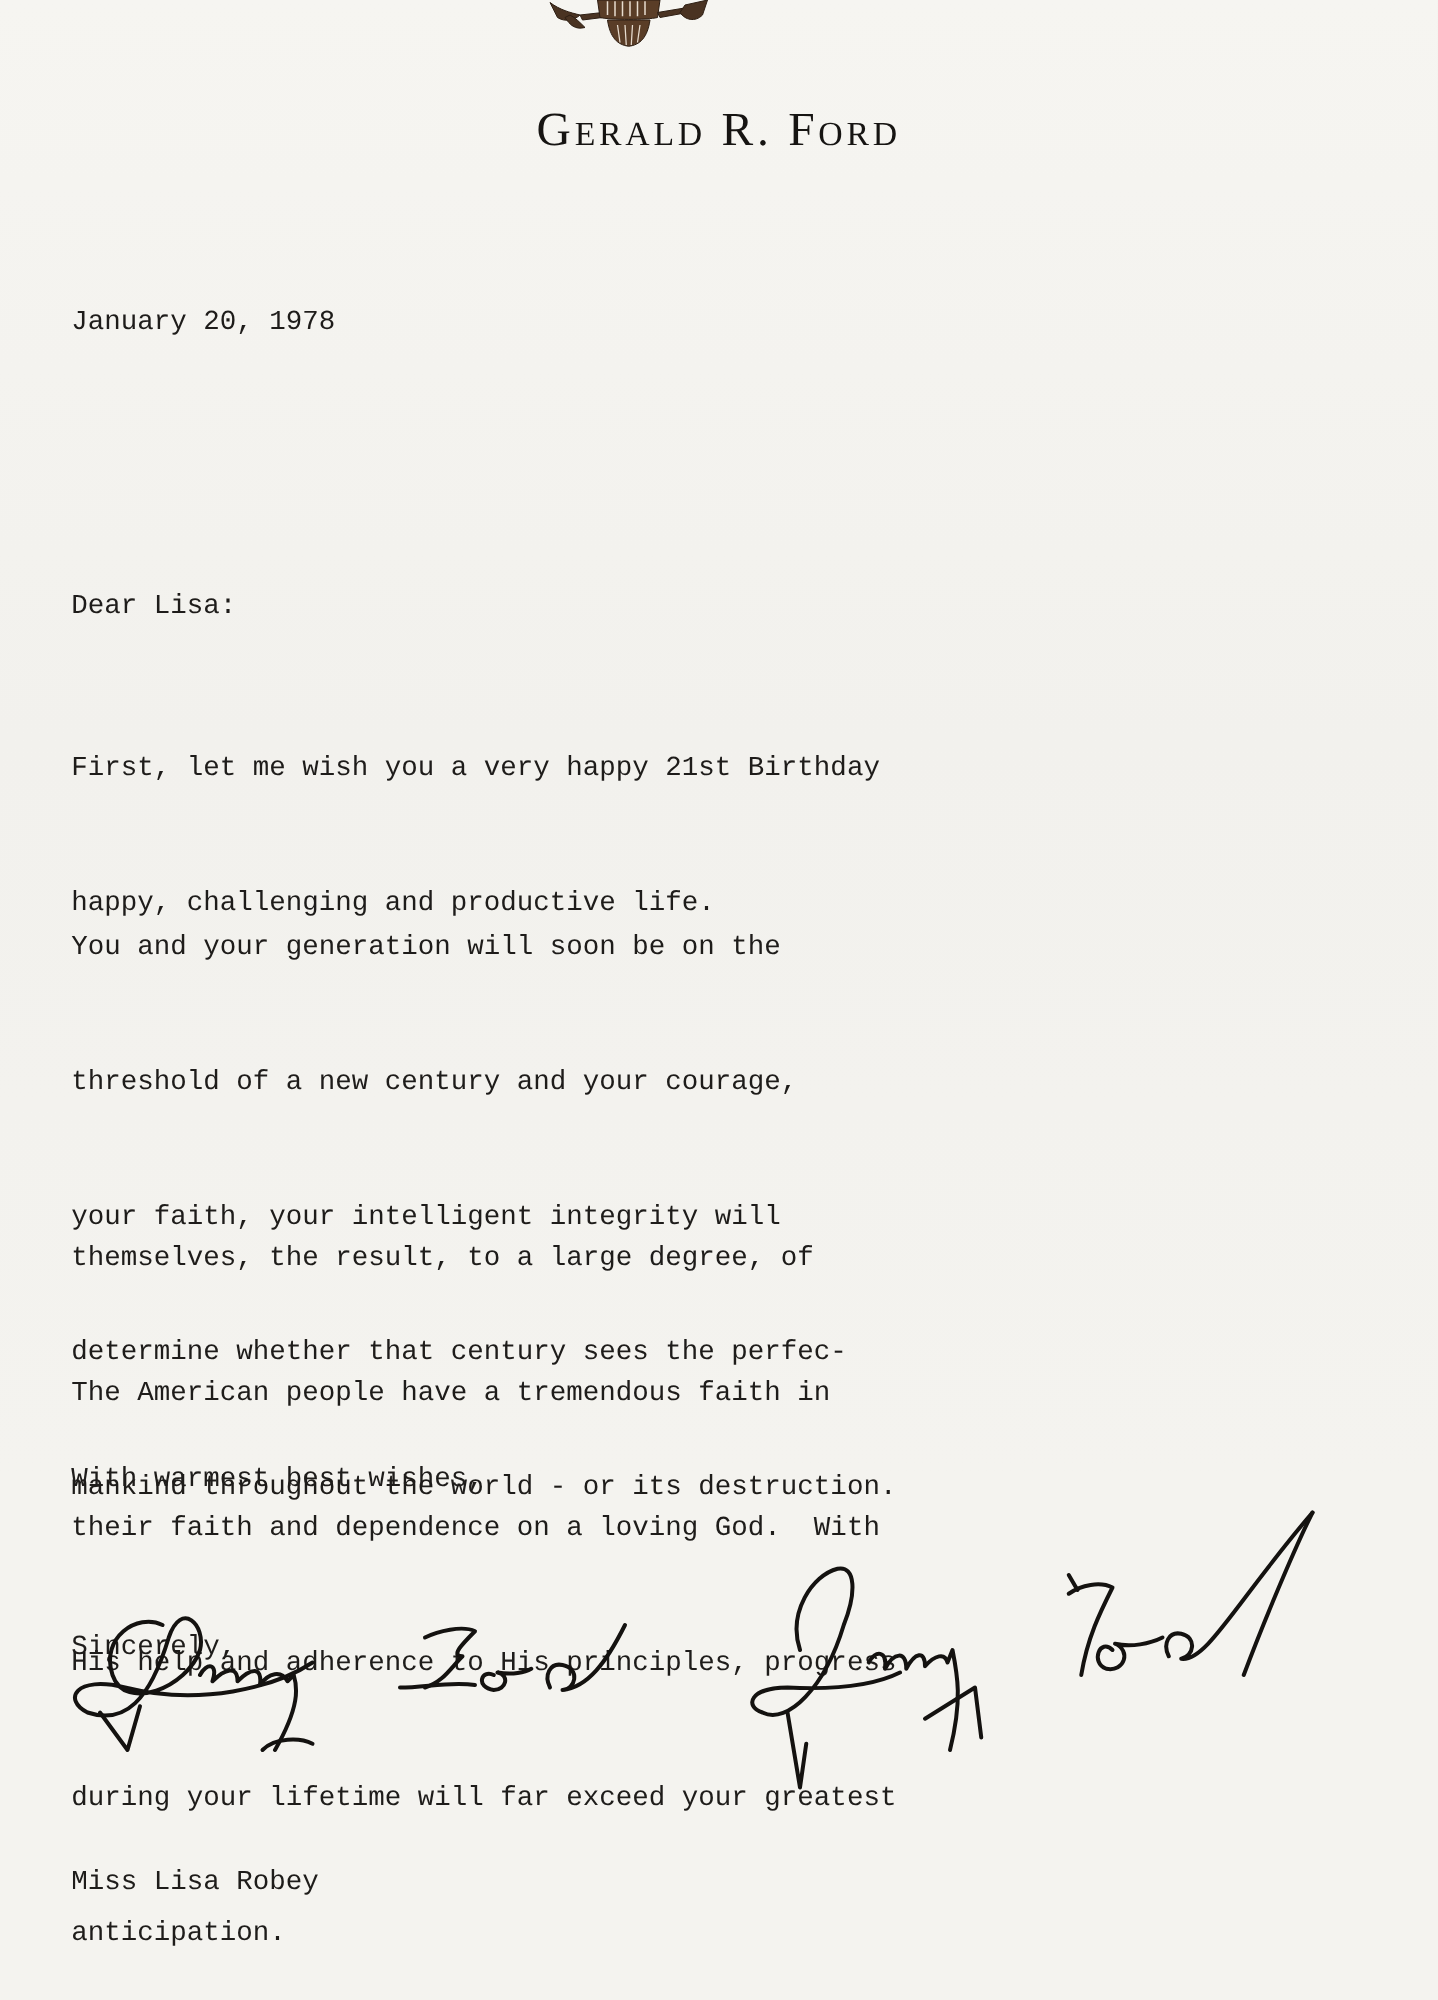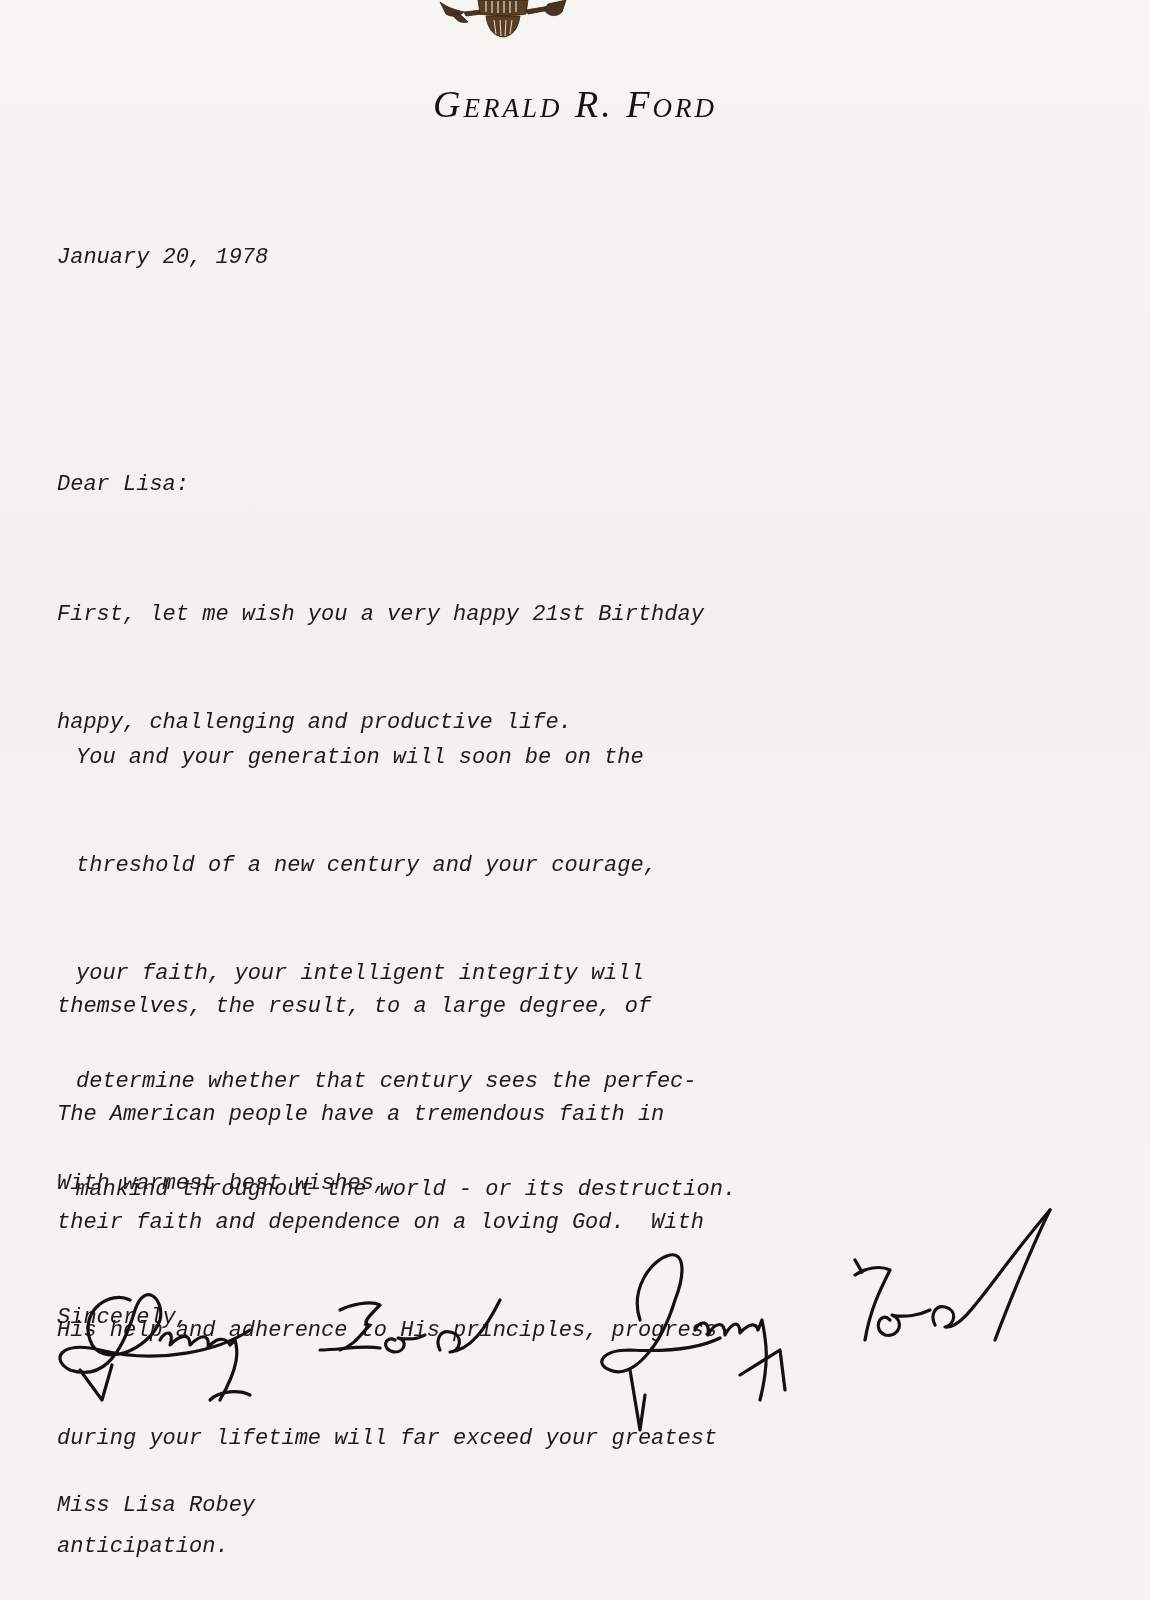--- a/index.html
+++ b/index.html
@@ -12,21 +12,20 @@
       background: #f4f3ef;
       position: relative;
       overflow: hidden;
       color: #1c1a18;
     }
     .page {
       position: absolute;
       left: 0; top: 0;
       width: 1150px; height: 1180px;
       background: linear-gradient(180deg, #f6f5f1 0%, #f2f1ed 50%, #f4f3ef 100%);
-      font-style: italic;
     }
     .seal {
       position: absolute;
       left: 438px;
       top: 0;
       width: 130px;
       height: 42px;
     }
     .letterhead {
       position: absolute;
@@ -45,21 +44,21 @@
       left: 57px;
       font-family: "Liberation Mono", "DejaVu Sans Mono", monospace;
       font-size: 22px;
       line-height: 36px;
       white-space: pre;
       color: #1e1c1a;
     }
     .date { top: 240px; }
     .salutation { top: 455px; margin-top: 12px; }
     .para1 { top: 525px; }
-    .para2 { top: 668px; margin-left: 19px; }
+    .para2 { top: 668px; }
     .para3 { top: 917px; }
     .closing { top: 1166px; }
     .signoff { top: 1300px; }
     .recipient { top: 1416px; }
     .line { display: block; height: 36px; }
     .signatures {
       position: absolute;
       left: 40px;
       top: 1200px;
       width: 1100px;

